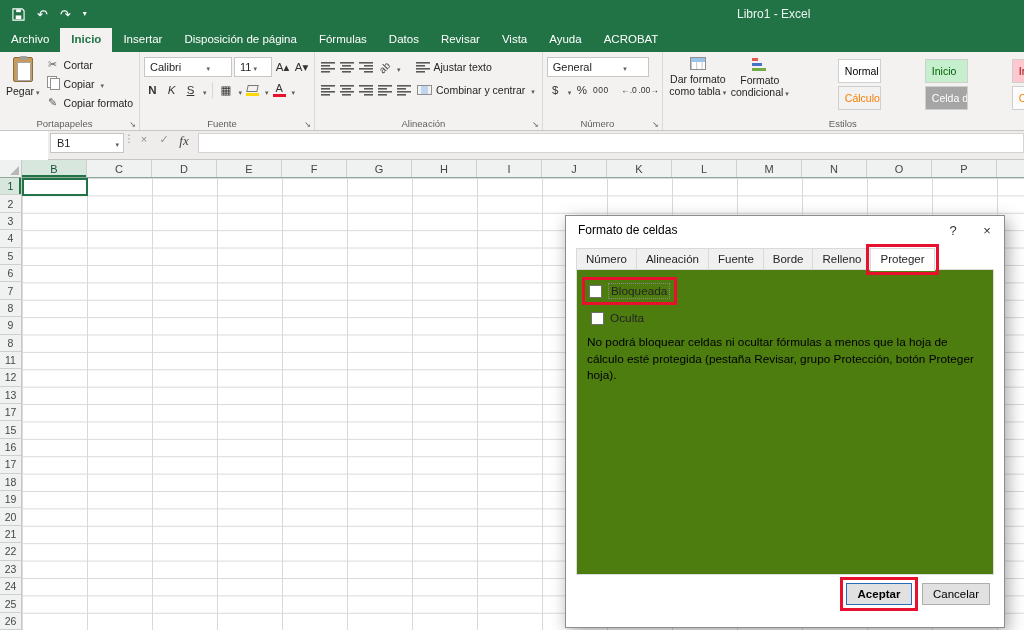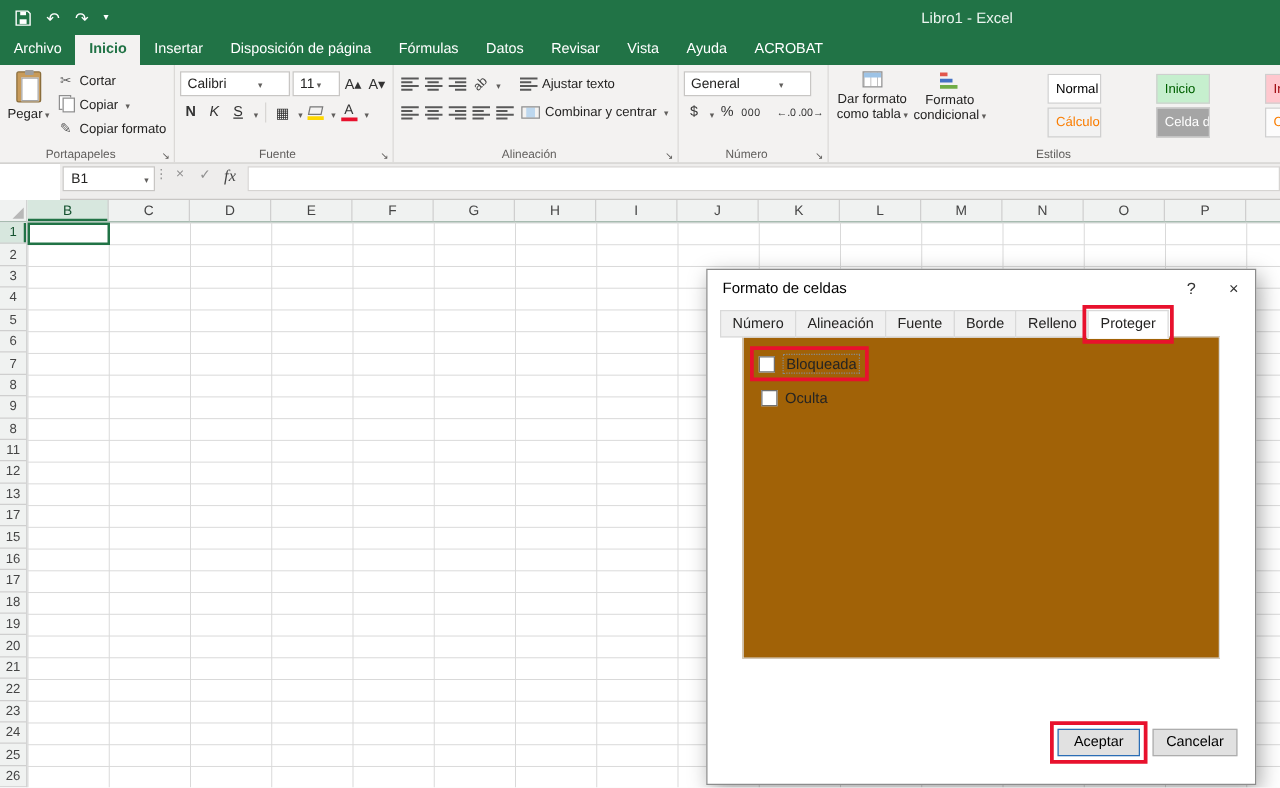--- a/index.html
+++ b/index.html
@@ -105,30 +105,30 @@
 
   
   .dialog { position:absolute; left:565px; top:215px; width:440px; height:413px; background:#fff; border:1px solid #8c8c8c; box-shadow:3px 5px 16px rgba(0,0,0,0.35); z-index:10; font-size:12px; }
   .dlg-title { height:28px; display:flex; align-items:center; padding-left:12px; }
   .dlg-title-text { font-size:12px; color:#000; }
   .dlg-controls { margin-left:auto; display:flex; }
   .dlg-help, .dlg-close { width:34px; height:28px; display:flex; align-items:center; justify-content:center; color:#333; font-size:13px; cursor:default; }
   .dlg-tabs { display:flex; padding:4px 10px 0; position:relative; z-index:2; }
   .dtab { padding:4px 9px; border:1px solid #d9d9d9; background:#f0f0f0; font-size:11.5px; margin-right:-1px; cursor:default; white-space:nowrap; }
   .dtab.active { background:#fff; border-bottom-color:#fff; margin-bottom:-1px; position:relative; outline:3px solid #e8112d; outline-offset:1px; z-index:3; }
-  .dlg-page { margin:0 28px; margin-top:-1px; border:1px solid #dcdcdc; height:258px; padding:10px 10px; background:#a16207; position:relative; z-index:1; }
+  .dlg-page { margin:0 10px; margin-top:-1px; border:1px solid #dcdcdc; height:306px; padding:10px 10px; background:#4d7c0f; position:relative; z-index:1; }
   .chk-row { display:flex; align-items:center; gap:6px; margin-bottom:6px; width:max-content; padding:3px 4px; }
   .locked-row { outline:3px solid #e8112d; outline-offset:0px; margin-left:-2px; }
   .checkbox { width:13px; height:13px; border:1px solid #707070; background:#fff; display:inline-block; }
   .locked-label { border:1px dotted #8a8a8a; padding:0 2px; font-size:11.8px; }
   .hidden-label { font-size:11.8px; }
   .dlg-desc { margin-top:6px; font-size:11.8px; line-height:1.4; color:#000; }
   .dlg-buttons { position:absolute; right:14px; bottom:22px; display:flex; gap:10px; }
   .btn { min-width:66px; height:22px; background:#e1e1e1; border:1px solid #adadad; font-size:11.5px; font-family:"Liberation Sans", sans-serif; display:flex; align-items:center; justify-content:center; padding:0 10px; cursor:default; }
-  .btn.default { border-color:#2a6db5; }
+  .btn.default { border-color:#2a6db5;font-weight:bold; }
   .btn.ok { outline:3px solid #e8112d; outline-offset:3px; }
 </style>
 </head>
 <body>
 
 <div class="titlebar">
   <div class="qat">
     <span class="qat-btn">
       <svg width="13" height="13" viewBox="0 0 14 14">
           <path d="M1 1 h10 l2 2 v10 h-12 z" fill="none" stroke="#fff" stroke-width="1.2"></path>
@@ -399,18 +399,19 @@
     </div>
   <div class="dlg-page">
     <div class="chk-row locked-row">
       <span class="checkbox"></span>
       <span class="locked-label">Bloqueada</span>
     </div>
     <div class="chk-row">
       <span class="checkbox"></span>
       <span class="hidden-label">Oculta</span>
     </div>
+    <div class="dlg-desc">No podrá bloquear celdas ni ocultar fórmulas a menos que la hoja de cálculo esté protegida (pestaña Revisar, grupo Protección, botón Proteger hoja).</div>
   </div>
   <div class="dlg-buttons">
     <button class="btn default ok">Aceptar</button>
     <button class="btn">Cancelar</button>
   </div>
 </div>
 
 </body></html>

